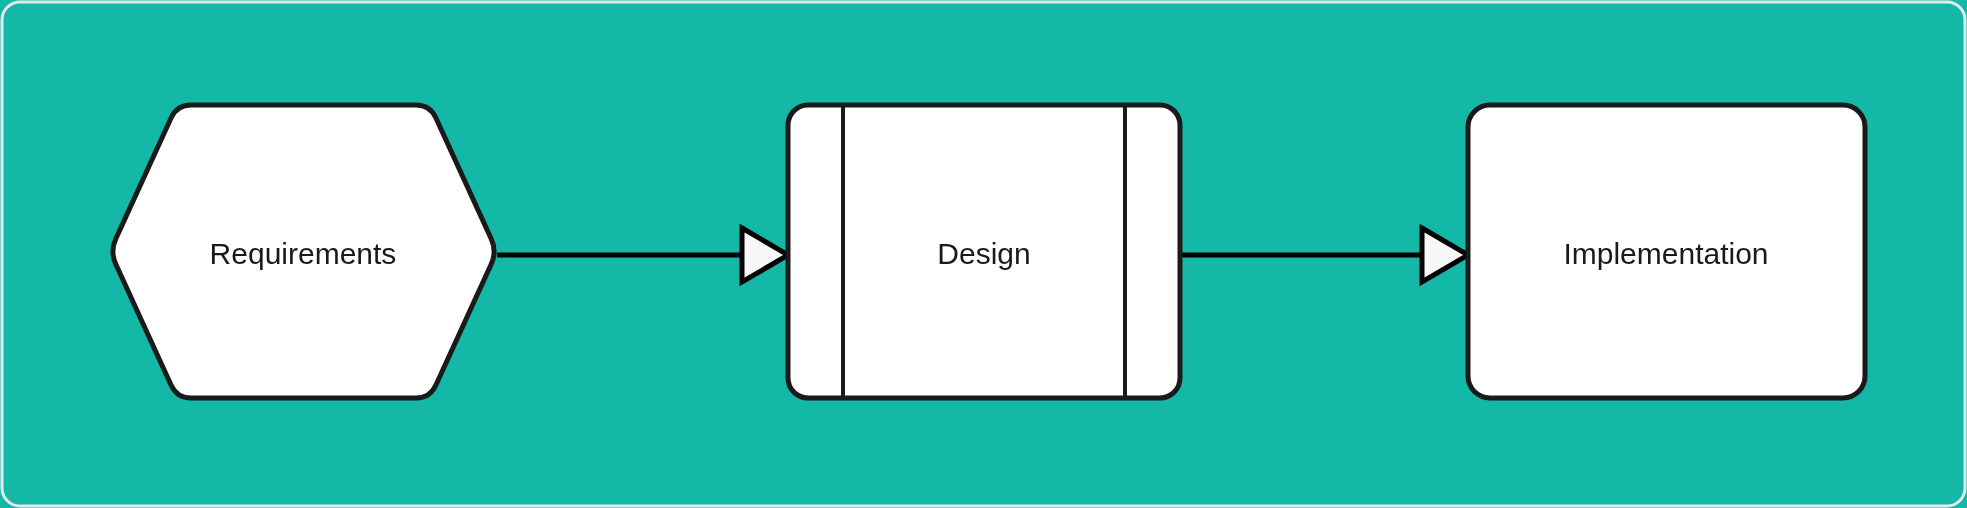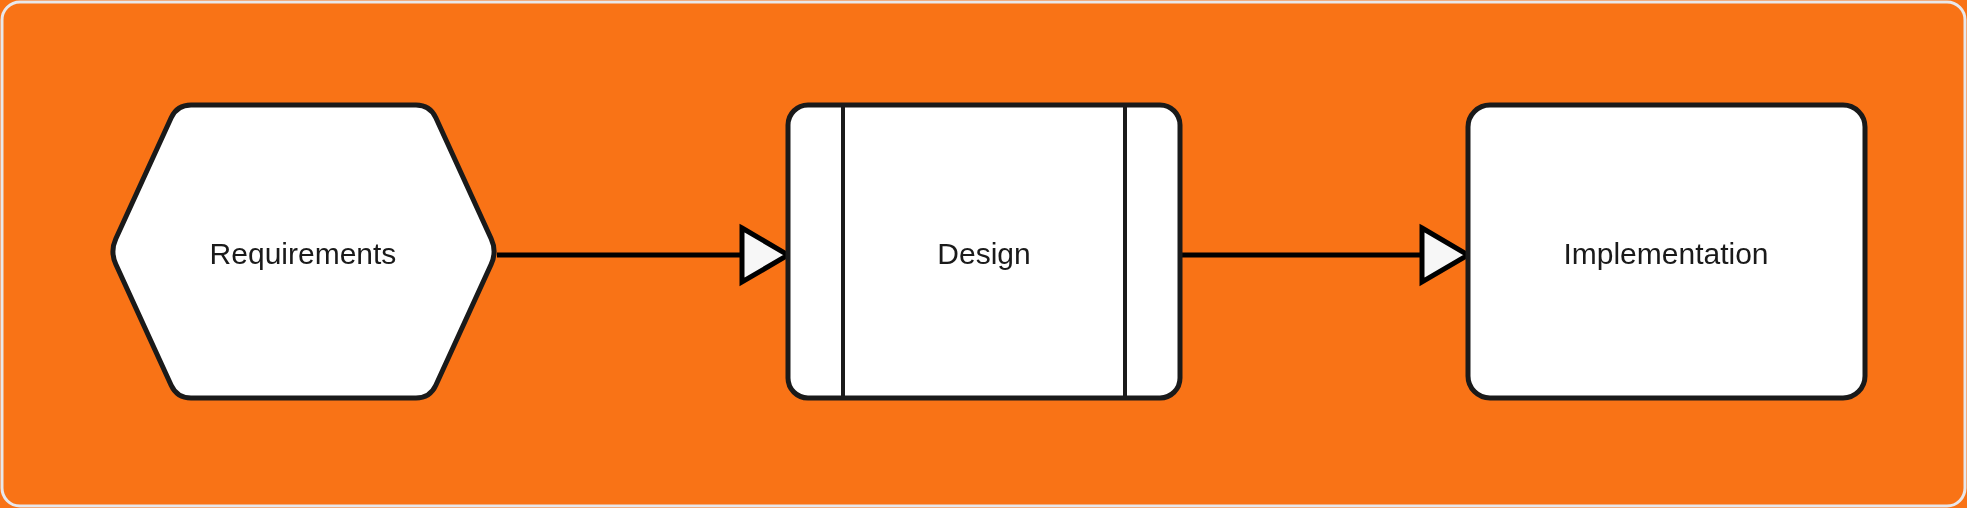--- a/index.html
+++ b/index.html
@@ -59,21 +59,21 @@
   }
   .canvas-frame {
     fill: none;
     stroke: #e8e8ec;
     stroke-width: 3;
   }
 </style>
 </head>
 <body>
 
-<div id="canvas" style="width: 1967px; height: 508px; background: #f97316;">
+<div id="canvas" style="width: 1967px; height: 508px; background: #14b8a6;">
   <svg id="diagram-svg" viewBox="0 0 1967 508" xmlns="http://www.w3.org/2000/svg" style="width: 1967px; height: 508px;">
 
     <rect class="canvas-frame" id="frame-rect" x="2" y="2" width="1963" height="504" rx="18" ry="18" stroke="#e8e8ec"></rect>
 
     <g>
       <path id="edge0-line" class="edge-line" stroke="#000000" d="M 497 255 L 746 255"></path>
       <path id="edge0-head" class="edge-arrowhead" stroke="#000000" fill="#f7f7f7" d="M 742 228 L 788 255 L 742 282 Z"></path>
     </g>
 
     <g>

